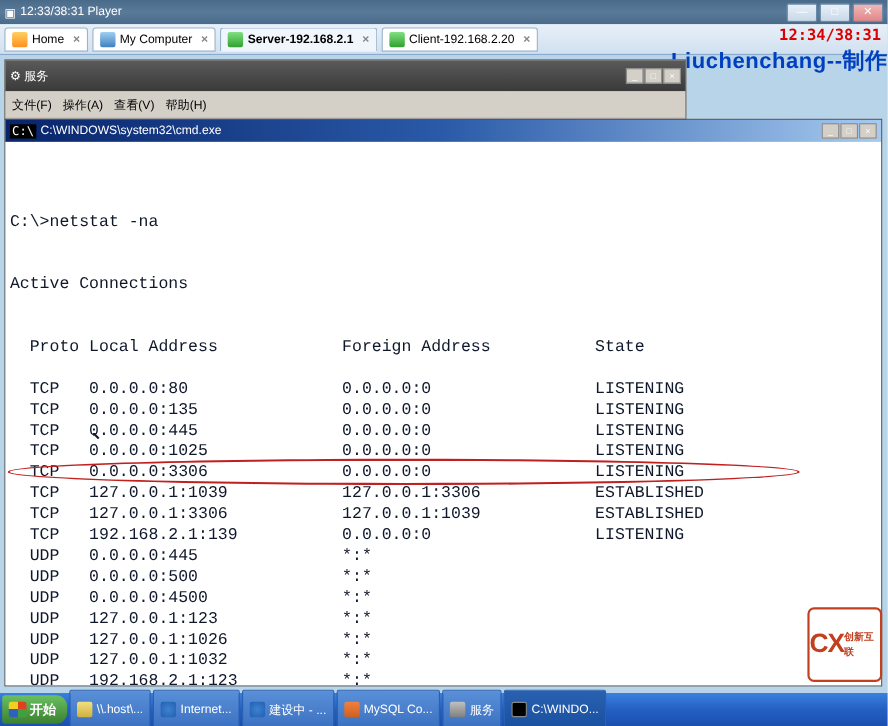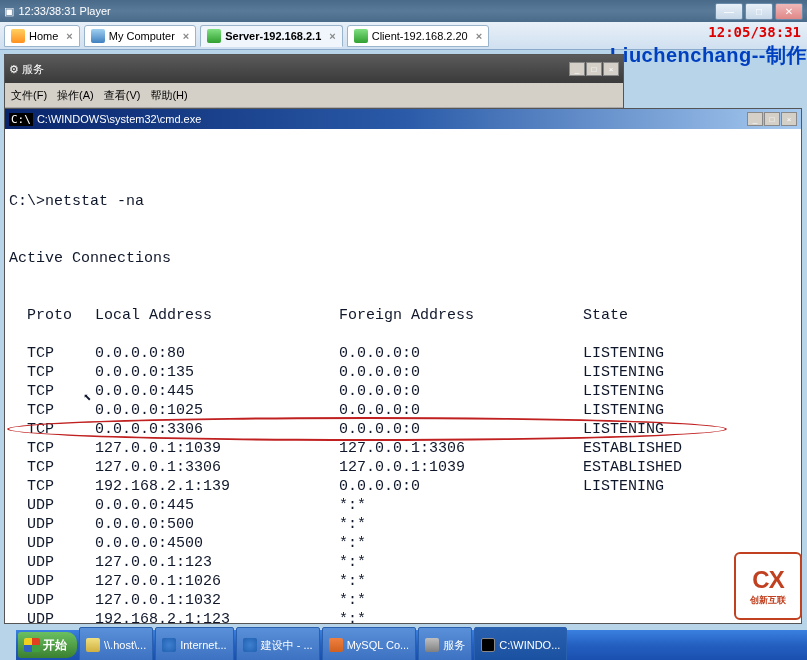--- a/index.html
+++ b/index.html
@@ -73,21 +73,20 @@
 .watermark {
   position: absolute;
   right: 5px;
   bottom: 40px;
   width: 68px;
   height: 68px;
   background: #fff;
   border: 2px solid #c04020;
   border-radius: 6px;
   display: flex;
-  flex-direction: column;
   align-items: center;
   justify-content: center;
   color: #c04020;
   font-weight: bold;
   font-size: 9px;
   z-index: 100;
 }
 .watermark-top { font-size: 24px; font-weight: bold; letter-spacing: -1px; }
 .inner-window {
   position: absolute;
@@ -130,21 +129,21 @@
   padding: 0 4px; font-size: 11px;
 }
 .cmd-titlebar-left { display: flex; align-items: center; gap: 4px; }
 .cmd-body {
   flex: 1; background: #fff; color: #0f172a;
   font-family: "Courier New", monospace; font-size: 15px;
   padding: 6px 4px; white-space: pre; overflow: hidden;
   line-height: 19px;
   position: relative;
 }
-.conn-row { display: flex; gap: 14px; }
+.conn-row { display: flex; }
 .col-proto { width: 72px; padding-left: 18px; }
 .col-local { width: 230px; }
 .col-foreign { width: 230px; }
 .col-state { flex: 1; }
 .highlighted-row {
   position: relative;
 }
 .ellipse-highlight {
   position: absolute;
   left: -2px; top: -3px;
@@ -154,21 +153,21 @@
   pointer-events: none;
 }
 .cursor-icon {
   position: absolute;
   left: 78px; top: 260px;
   font-size: 14px;
   pointer-events: none;
 }
 .taskbar {
   position: absolute;
-  left: 16px; bottom: 0; right: 0; height: 30px;
+  left: 0; bottom: 0; right: 0; height: 30px;
   background: linear-gradient(to bottom, #3a80e0, #2460c0, #1a50b0);
   display: flex; align-items: center;
   padding: 0 2px;
   gap: 2px;
   color: #fff;
 }
 .start-btn {
   background: linear-gradient(to bottom, #6ac060, #3a8030);
   border-radius: 3px 10px 10px 3px;
   padding: 3px 10px 3px 6px;
@@ -234,21 +233,21 @@
         <span class="tab-icon server-icon"></span>
         <span>Server-192.168.2.1</span>
         <span class="tab-close">×</span>
       </div>
       <div class="tab">
         <span class="tab-icon client-icon"></span>
         <span>Client-192.168.2.20</span>
         <span class="tab-close">×</span>
       </div>
     </div>
-  <span class="clock-overlay">12:05/38:31</span>
+  <span class="clock-overlay">12:34/38:31</span>
   <span class="branding">Liuchenchang--制作</span>
 </div>
 
 <div class="inner-window">
   <div class="inner-titlebar">
     <span><span>⚙</span> <span>服务</span></span>
     <div class="inner-win-controls">
       <div class="inner-win-btn">_</div>
       <div class="inner-win-btn">□</div>
       <div class="inner-win-btn">×</div>

